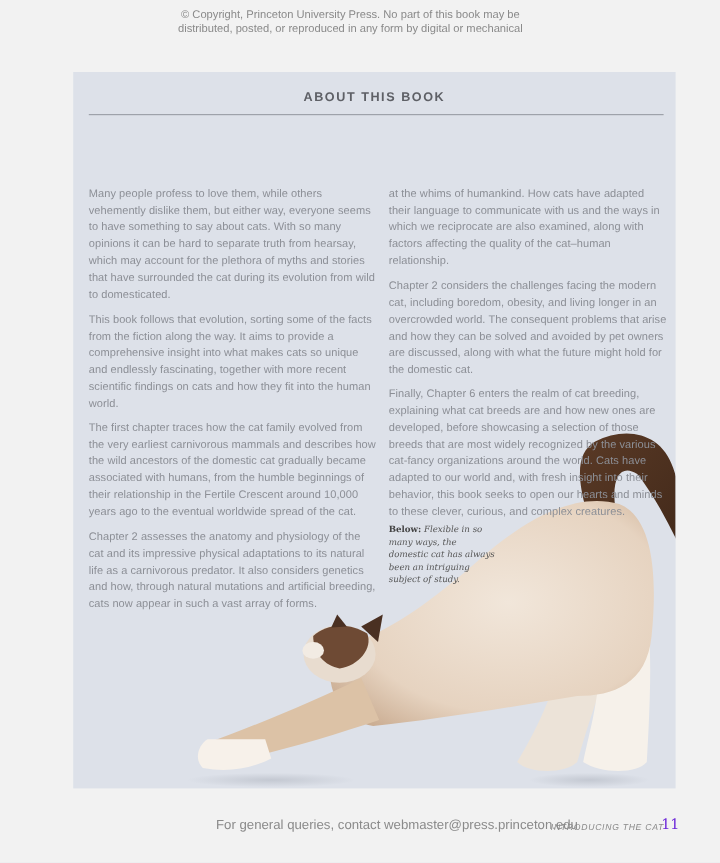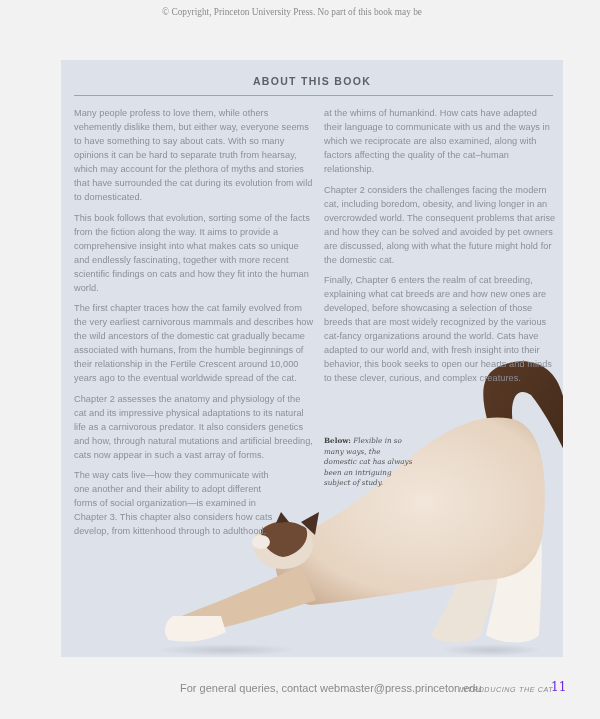--- a/index.html
+++ b/index.html
@@ -7,21 +7,20 @@
     width: 600px; height: 719px; overflow: hidden;
     background: #f2f2f2;
     position: relative;
     font-family: "Liberation Sans", sans-serif;
   }
   .copyright {
     position: absolute; left: 0; top: 6px; width: 584px;
     text-align: center;
     font-size: 9.3px; line-height: 12px;
     color: #8a8a8a;
-    font-family: Liberation Serif, serif;
   }
   .copyright span { display: block; }
   .panel {
     position: absolute; left: 61px; top: 60px;
     width: 502px; height: 597px;
     background: #dde1e9;
     overflow: hidden;
   }
   .heading {
     position: absolute; left: 0; top: 15px; width: 502px;
@@ -34,20 +33,21 @@
   .rule {
     position: absolute; left: 13px; top: 35px; width: 479px; height: 1px;
     background: #9ea2aa;
   }
   .col {
     position: absolute;
     font-family: "Liberation Sans", sans-serif;
     font-size: 9.2px; line-height: 14px;
     color: #8c8f96;
     letter-spacing: 0.05px;
+    margin-top: 48px;
   }
   .col p { margin: 0 0 6.5px 0; }
   .col-left { left: 13px; top: 46px; width: 240px; }
   .col-right { left: 263px; top: 46px; width: 232px; }
   .caption {
     position: absolute; left: 263px; top: 376px; width: 90px;
     font-family: "DejaVu Serif", serif;
     font-size: 7.2px; line-height: 10.5px;
     color: #555;
     font-style: italic;
@@ -66,20 +66,21 @@
     position: absolute; left: 551px; top: 680px;
     font-family: "DejaVu Serif", serif;
     font-size: 12px; color: #6d28d9;
   }
 </style>
 </head>
 <body>
 
 <div class="copyright">
   <span>© Copyright, Princeton University Press. No part of this book may be</span>
+  <span>distributed, posted, or reproduced in any form by digital or mechanical</span>
 </div>
 
 <div class="panel">
 
   <svg class="cat" viewBox="0 0 502 597" xmlns="http://www.w3.org/2000/svg">
     <defs>
       <radialGradient id="body" cx="0.55" cy="0.45" r="0.7">
         <stop offset="0" stop-color="#f1e6da"></stop>
         <stop offset="0.7" stop-color="#e6d3c0"></stop>
         <stop offset="1" stop-color="#c9ab90"></stop>
@@ -115,21 +116,20 @@
   </svg>
 
   <div class="heading">ABOUT THIS BOOK</div>
   <div class="rule"></div>
 
   <div class="col col-left">
     <p>Many people profess to love them, while others vehemently dislike them, but either way, everyone seems to have something to say about cats. With so many opinions it can be hard to separate truth from hearsay, which may account for the plethora of myths and stories that have surrounded the cat during its evolution from wild to domesticated.</p>
     <p>This book follows that evolution, sorting some of the facts from the fiction along the way. It aims to provide a comprehensive insight into what makes cats so unique and endlessly fascinating, together with more recent scientific findings on cats and how they fit into the human world.</p>
     <p>The first chapter traces how the cat family evolved from the very earliest carnivorous mammals and describes how the wild ancestors of the domestic cat gradually became associated with humans, from the humble beginnings of their relationship in the Fertile Crescent around 10,000 years ago to the eventual worldwide spread of the cat.</p>
     <p>Chapter 2 assesses the anatomy and physiology of the cat and its impressive physical adaptations to its natural life as a carnivorous predator. It also considers genetics and how, through natural mutations and artificial breeding, cats now appear in such a vast array of forms.</p>
-    <p style="width:200px">The way cats live—how they communicate with one another and their ability to adopt different forms of social organization—is examined in Chapter 3. This chapter also considers how cats develop, from kittenhood through to adulthood.</p>
   </div>
 
   <div class="col col-right">
     <p>at the whims of humankind. How cats have adapted their language to communicate with us and the ways in which we reciprocate are also examined, along with factors affecting the quality of the cat–human relationship.</p>
     <p>Chapter 2 considers the challenges facing the modern cat, including boredom, obesity, and living longer in an overcrowded world. The consequent problems that arise and how they can be solved and avoided by pet owners are discussed, along with what the future might hold for the domestic cat.</p>
     <p>Finally, Chapter 6 enters the realm of cat breeding, explaining what cat breeds are and how new ones are developed, before showcasing a selection of those breeds that are most widely recognized by the various cat-fancy organizations around the world. Cats have adapted to our world and, with fresh insight into their behavior, this book seeks to open our hearts and minds to these clever, curious, and complex creatures.</p>
   </div>
 
   <div class="caption">
     <b>Below:</b>

